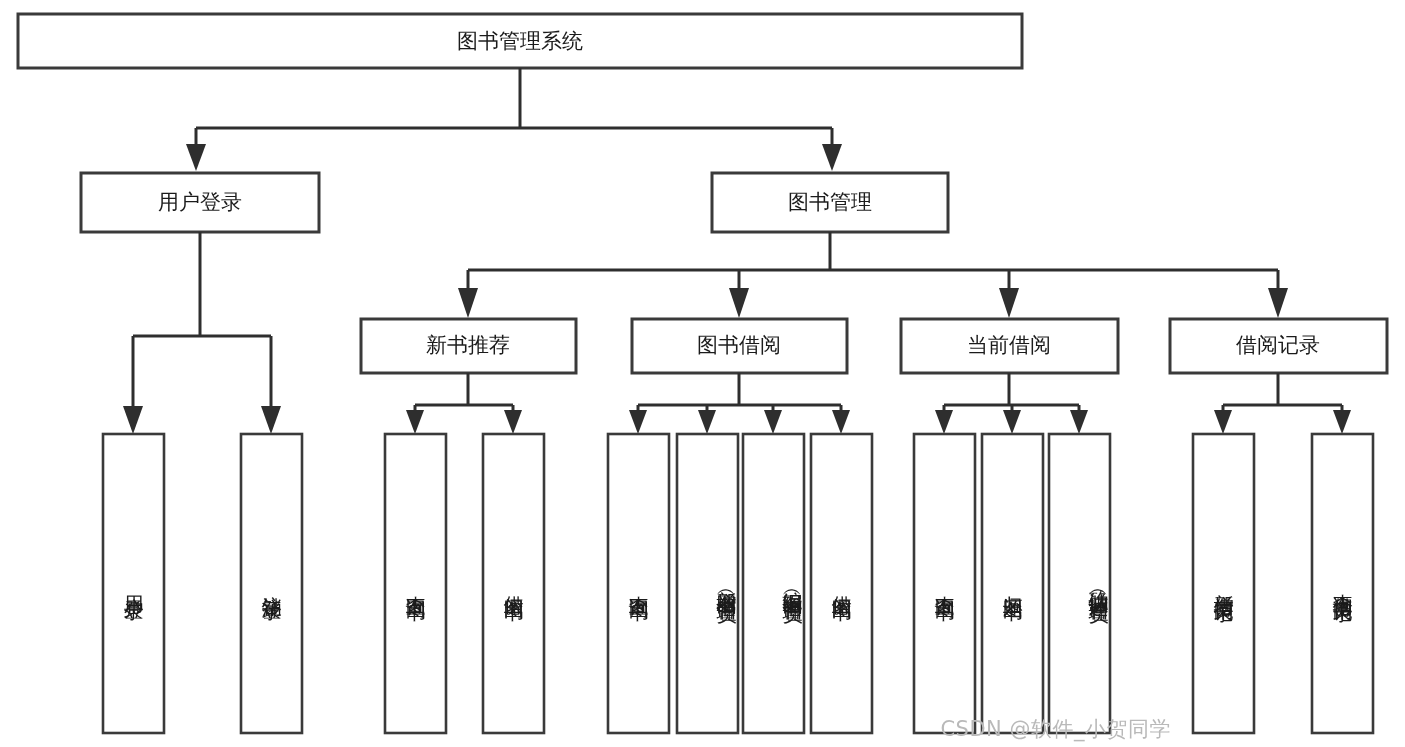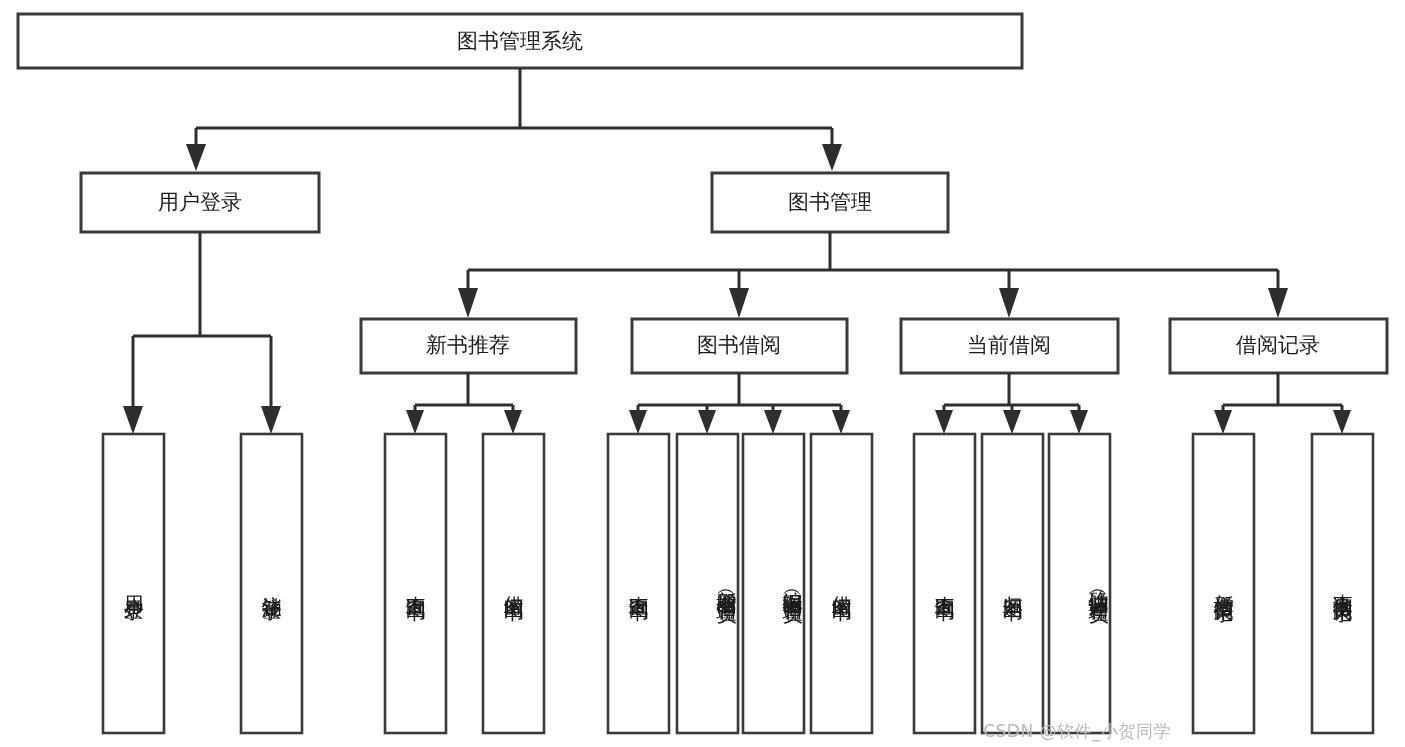--- a/index.html
+++ b/index.html
@@ -68,21 +68,21 @@
     color: #1b1b1b;
     white-space: nowrap;
     pointer-events: none;
     user-select: none;
   }
   .watermark {
     position: absolute;
     right: 14px;
     bottom: 4px;
     font-family: "DejaVu Sans", "Liberation Sans", sans-serif;
-    font-size: 17px;
+    font-size: 21px;
     color: #b9b9b9;
     letter-spacing: 0.5px;
     white-space: nowrap;
     user-select: none;
   }
 </style>
 </head>
 <body>
 
 <div id="diagram-root">

